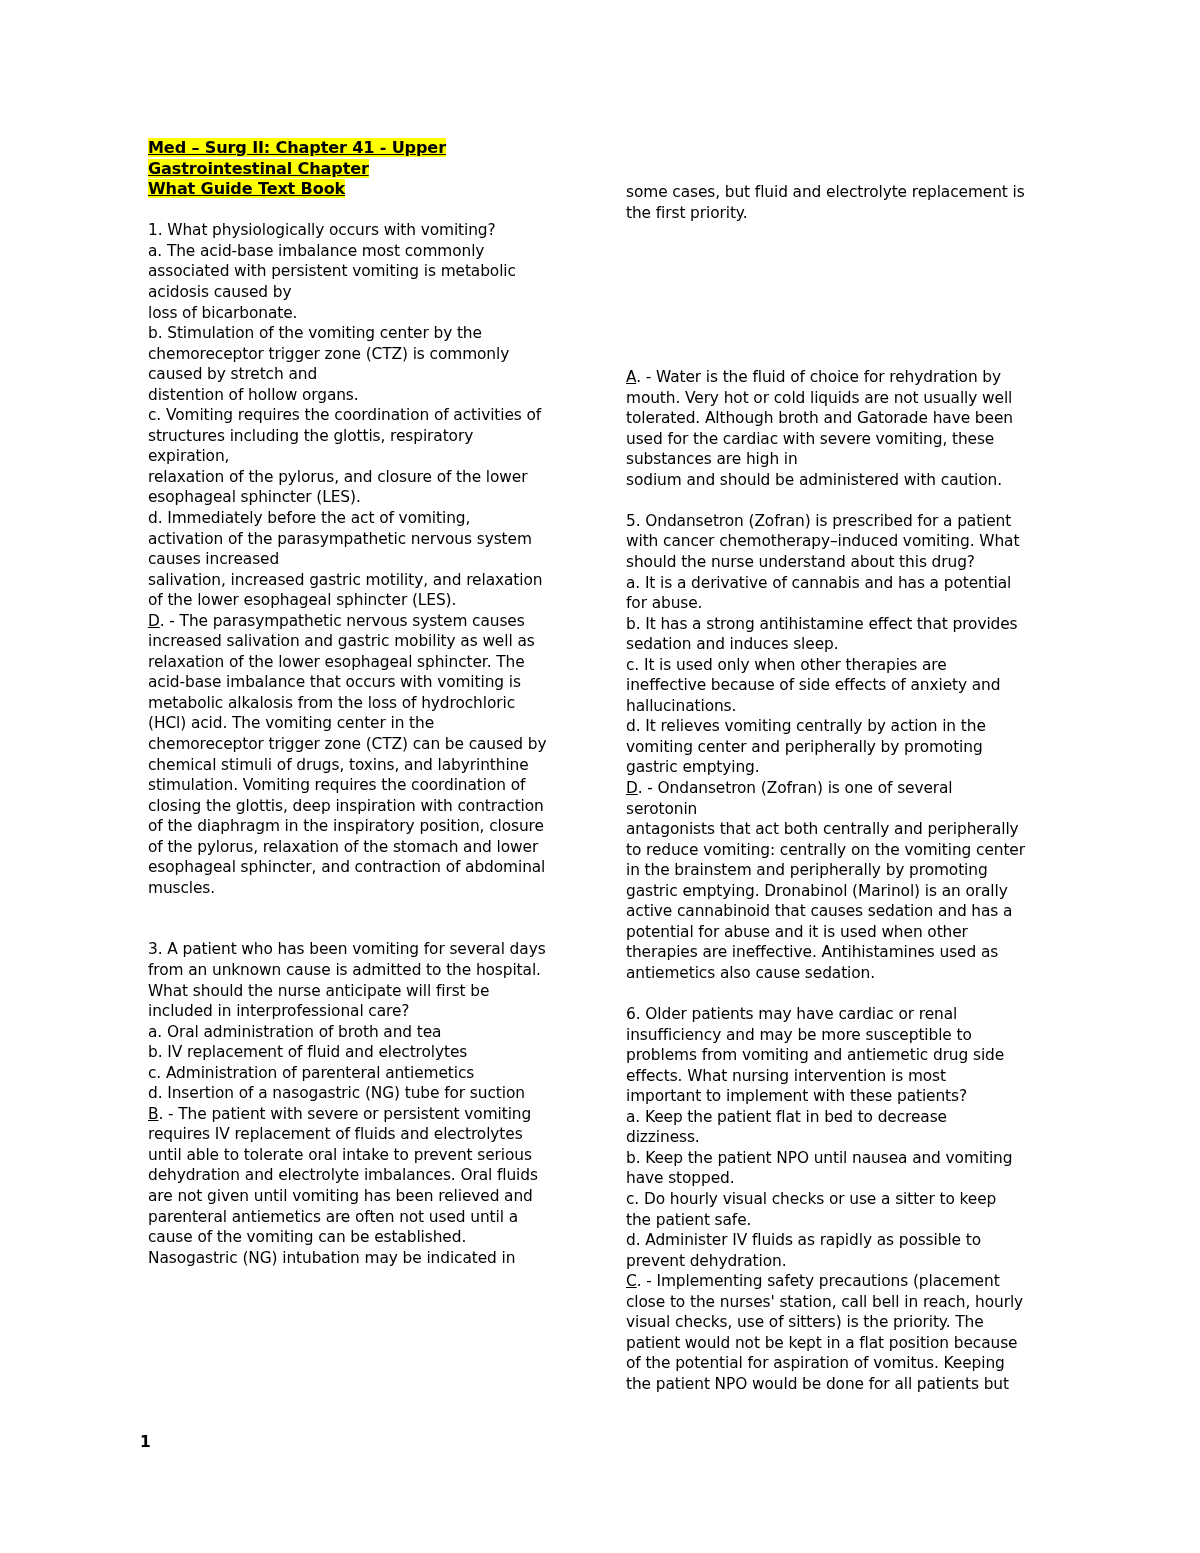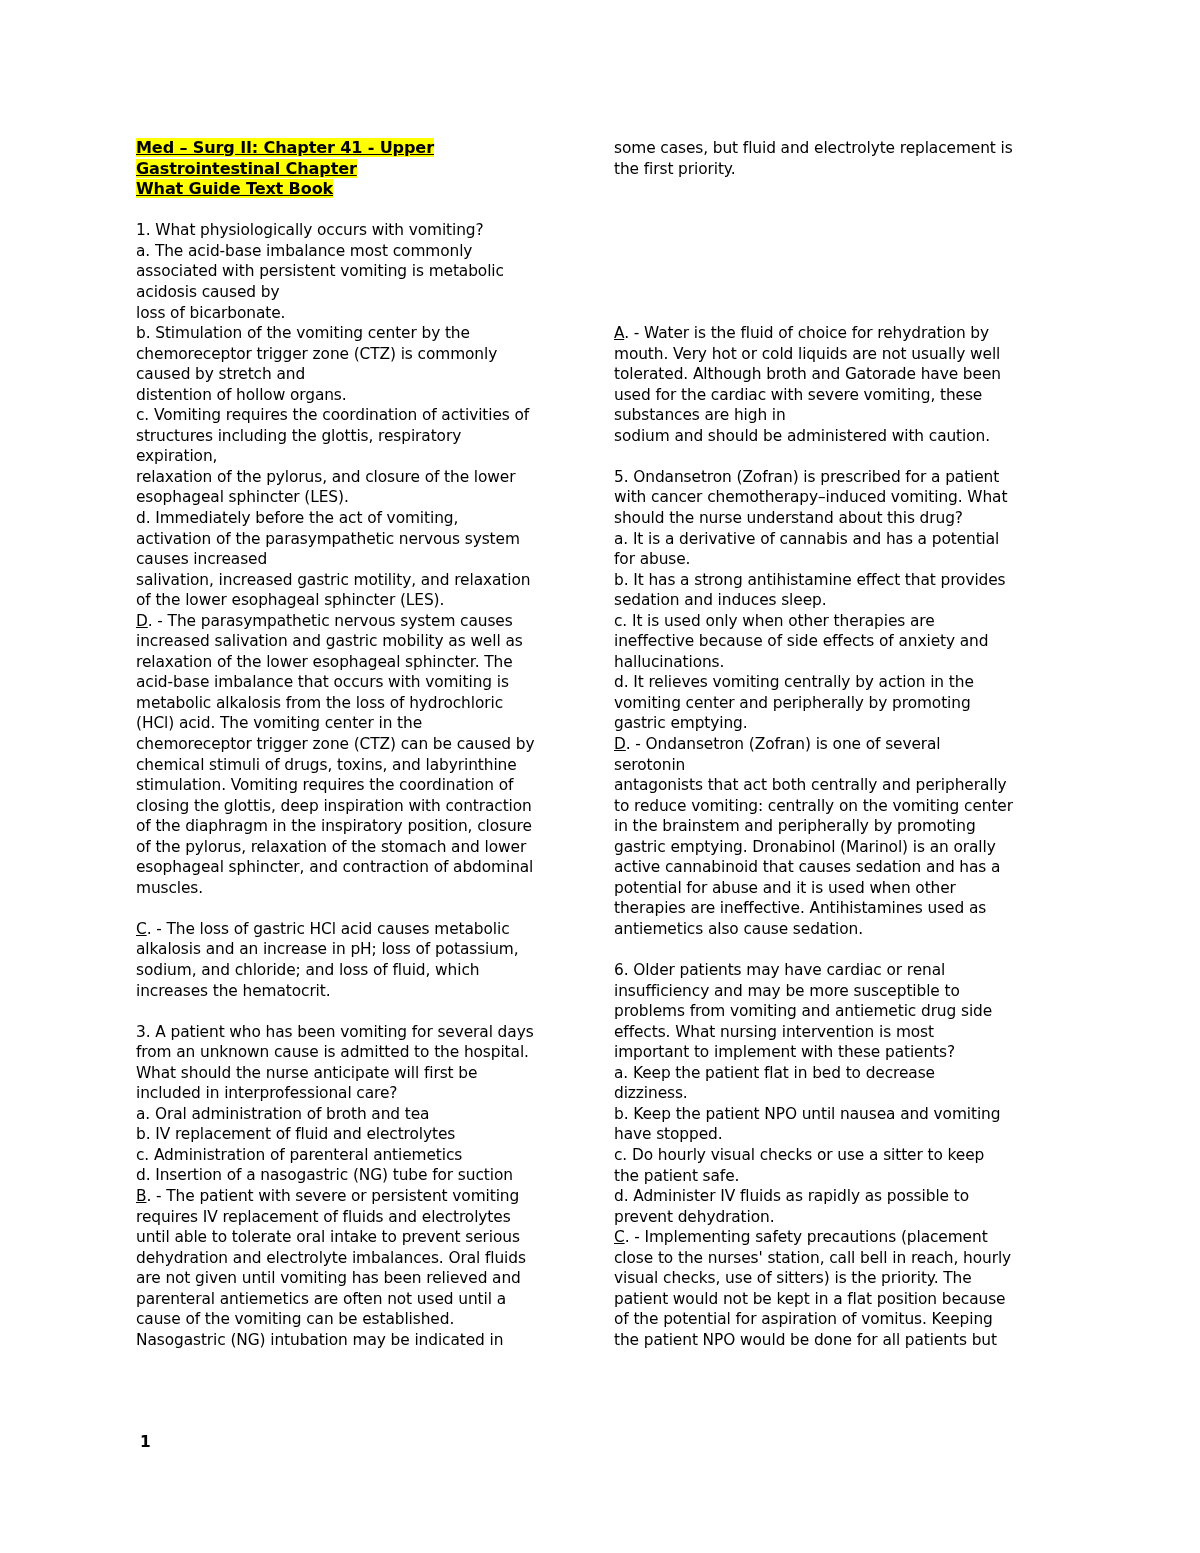--- a/index.html
+++ b/index.html
@@ -17,34 +17,35 @@
   }
   .page {
     position: absolute;
     left: 0; top: 0;
     width: 1200px;
     height: 1553px;
     background: #ffffff;
   }
   .columns {
     position: absolute;
-    left: 136px;
+    left: 148px;
     top: 138px;
     width: 940px;
     display: flex;
     flex-direction: row;
     gap: 38px;
   }
   .col {
     width: 440px;
     flex: 0 0 440px;
   }
   .col-right {
     width: 462px;
     flex: 0 0 462px;
+    margin-top: 44px;
   }
   .doc-title {
     font-weight: bold;
     font-size: 16.1px;
     line-height: 20.6px;
     margin: 0 0 0 0;
     letter-spacing: -0.15px;
   }
   .doc-title .hl {
     background: #FFFF00;
@@ -121,24 +122,20 @@
 chemical stimuli of drugs, toxins, and labyrinthine
 stimulation. Vomiting requires the coordination of
 closing the glottis, deep inspiration with contraction
 of the diaphragm in the inspiratory position, closure
 of the pylorus, relaxation of the stomach and lower
 esophageal sphincter, and contraction of abdominal
 muscles.</span></div>
 
       <div class="gap"></div>
 
-      <div class="blk"><span class="ans-letter">C</span><span>. - The loss of gastric HCl acid causes metabolic
-alkalosis and an increase in pH; loss of potassium,
-sodium, and chloride; and loss of fluid, which
-increases the hematocrit.</span></div>
 
       <div class="gap"></div>
 
       <div class="blk">3. A patient who has been vomiting for several days
 from an unknown cause is admitted to the hospital.
 What should the nurse anticipate will first be
 included in interprofessional care?
 a. Oral administration of broth and tea
 b. IV replacement of fluid and electrolytes
 c. Administration of parenteral antiemetics

